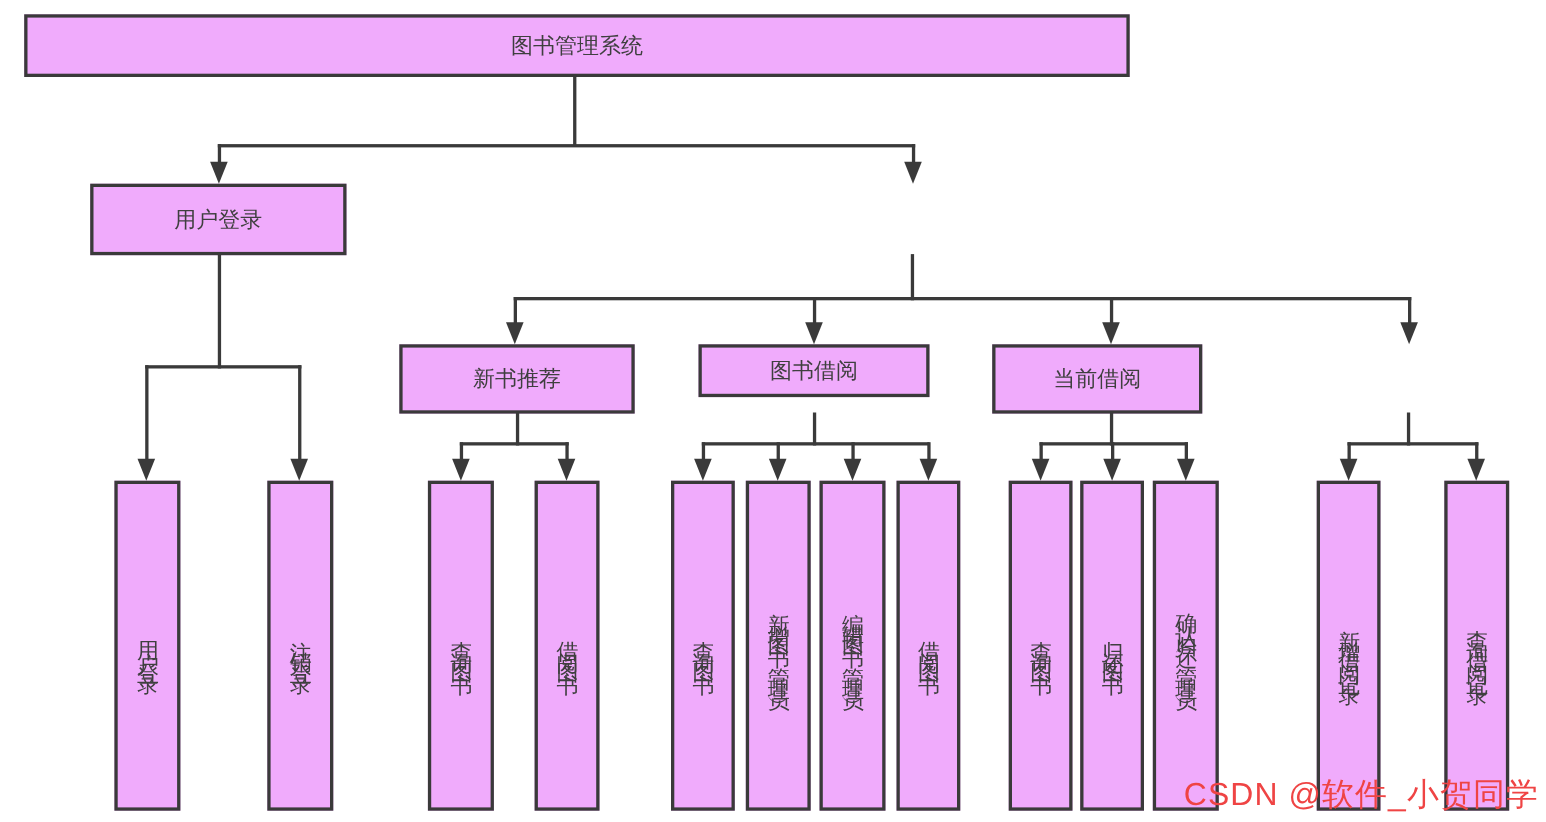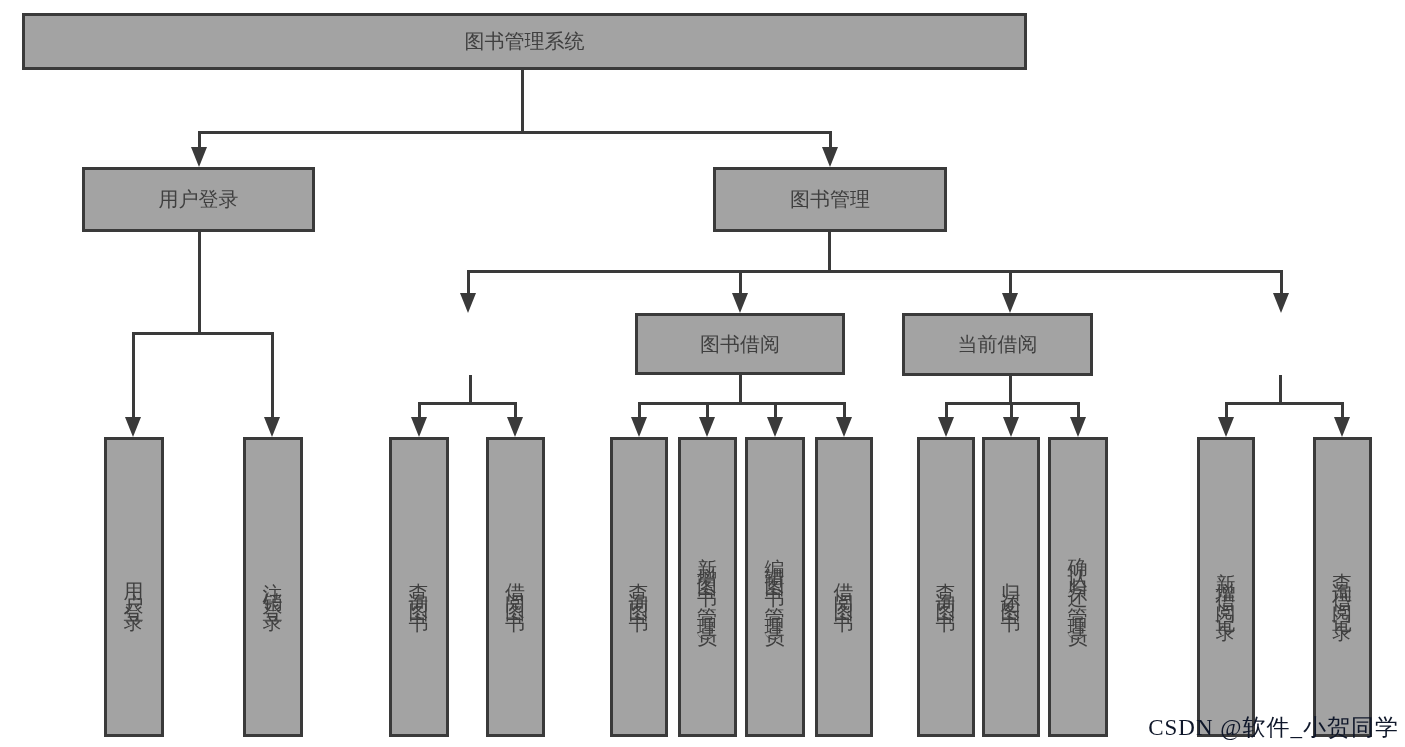--- a/index.html
+++ b/index.html
@@ -1,60 +1,60 @@
 <!DOCTYPE html>
 <html><head>
 <meta charset="utf-8">
 <style>
   html,body{margin:0;padding:0;background:#fff;}
   .stage{
     position:relative;width:1405px;height:747px;background:#ffffff;
     font-family:"Liberation Sans","DejaVu Sans",sans-serif;overflow:hidden;
   }
   .node{
-    position:absolute;box-sizing:border-box;background:#a3a3a3;
+    position:absolute;box-sizing:border-box;background:#f0abfc;
     border:3px solid #3a3a3a;display:flex;align-items:center;justify-content:center;
     font-size:20px;color:#3f3f3f;text-align:center;
   }
   .vnode{
     writing-mode:vertical-rl;text-orientation:mixed;
     font-size:20px;letter-spacing:10px;line-height:1;
   }
   .hline,.vline{position:absolute;background:#3a3a3a;}
   .hline{height:3px;}
   .vline{width:3px;}
   .arrow{
     position:absolute;width:0;height:0;
     border-left:8px solid transparent;border-right:8px solid transparent;
     border-top:20px solid #3a3a3a;
   }
   .watermark{
-    position:absolute;right:6px;bottom:4px;font-size:23px;
-    color:#0f172a;letter-spacing:1px;white-space:nowrap;font-family:Liberation Serif, serif;
+    position:absolute;right:6px;bottom:4px;font-size:29px;
+    color:#ef4444;letter-spacing:1px;white-space:nowrap;
   }
 </style>
 </head>
 <body>
 
 <div class="stage">
 
   <div class="node" style="left:22px;top:13px;width:1005px;height:57px">
     <span>图书管理系统</span>
   </div>
 
   <div class="node" style="left:82px;top:167px;width:233px;height:65px">
     <span>用户登录</span>
   </div>
 
-  <div class="node" style="left:713px;top:167px;width:234px;height:65px">
-    <span>图书管理</span>
+
+  <div class="node" style="left:363px;top:313px;width:214px;height:63px">
+    <span>新书推荐</span>
   </div>
 
-
-  <div class="node" style="left:635px;top:313px;width:210px;height:62px">
+  <div class="node" style="left:635px;top:313px;width:210px;height:48px">
     <span>图书借阅</span>
   </div>
 
   <div class="node" style="left:902px;top:313px;width:191px;height:63px">
     <span>当前借阅</span>
   </div>
 
 
   <div class="node vnode" style="left:104px;top:437px;width:60px;height:300px">
     <span>用户登录</span>

